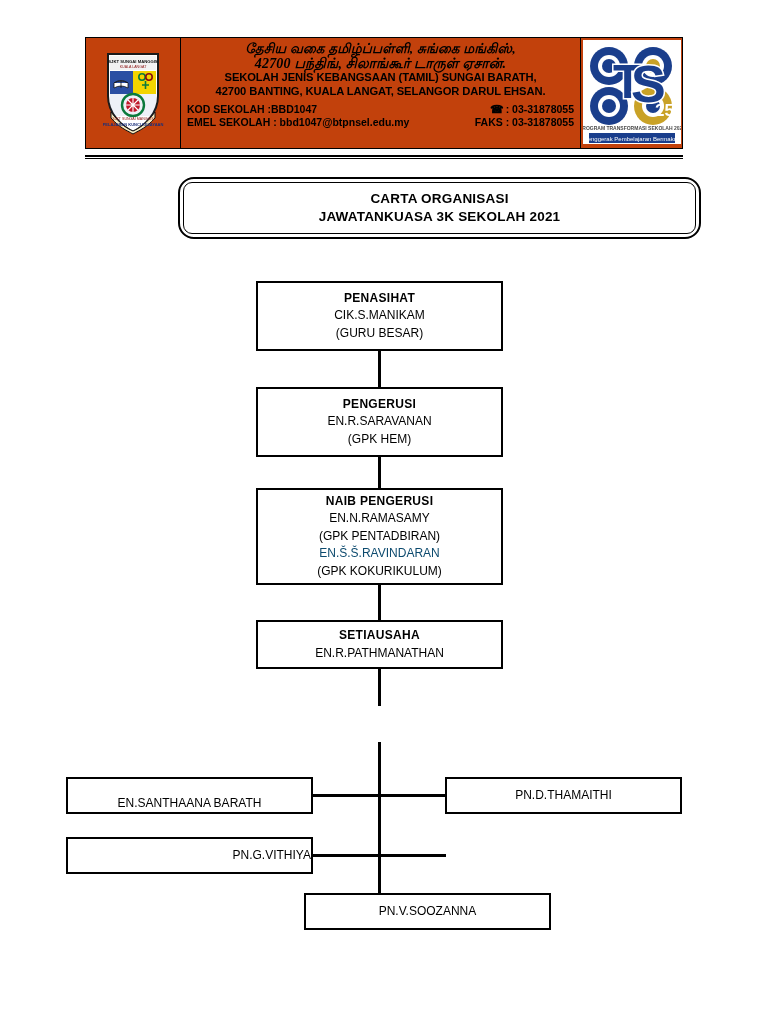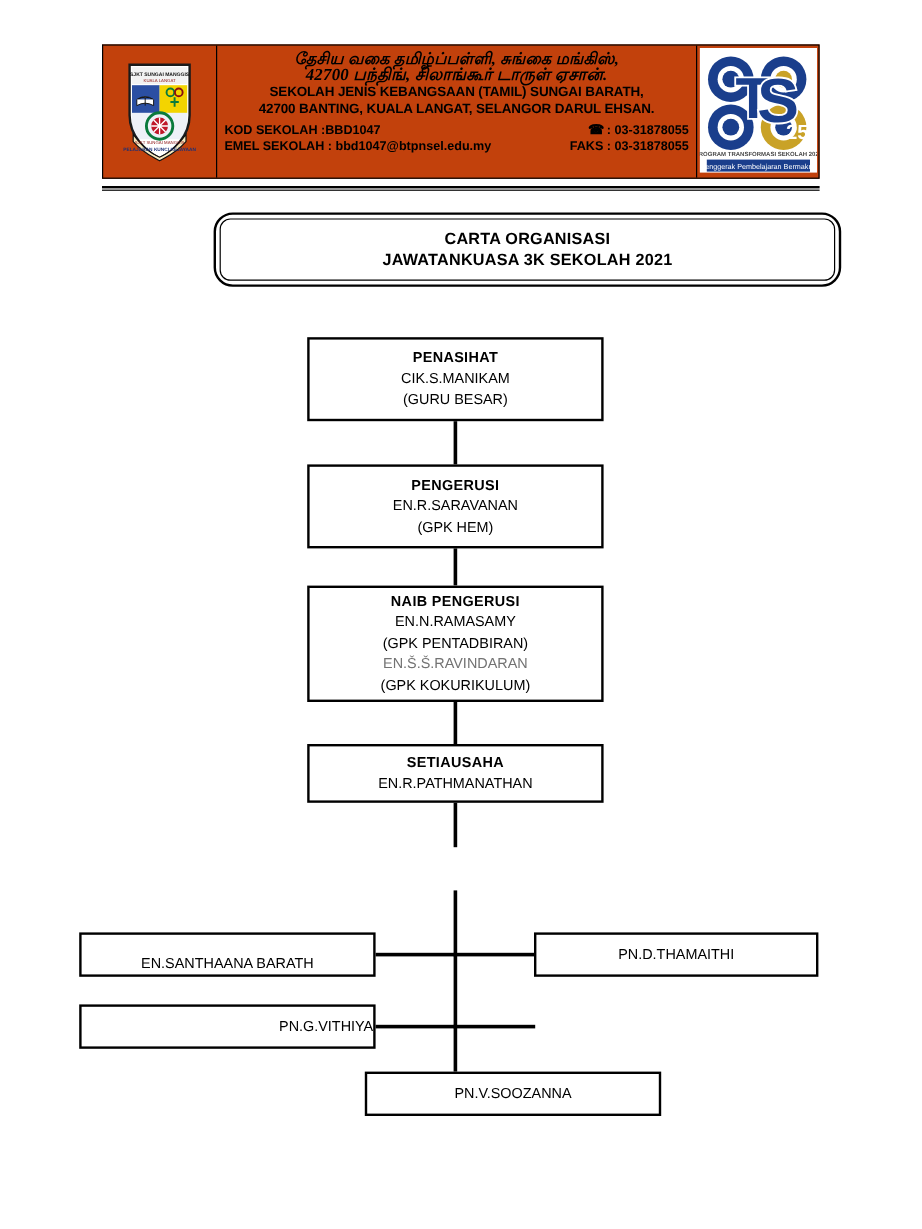--- a/index.html
+++ b/index.html
@@ -149,21 +149,21 @@
     justify-content: center;
     z-index: 3;
   }
   .node .row {
     font-size: 12px;
     line-height: 17.5px;
     text-align: center;
     white-space: nowrap;
   }
   .node .row.bold { font-weight: bold; letter-spacing: 0.3px; }
-  .node .row.gray { color: #737373; }
+  .node .row.gray { color: #0c4a6e; }
 
   .connector {
     position: absolute;
     background: #000;
     z-index: 1;
   }
   .v-line { width: 3px; }
   .h-line { height: 3px; }
 </style>
 </head>

